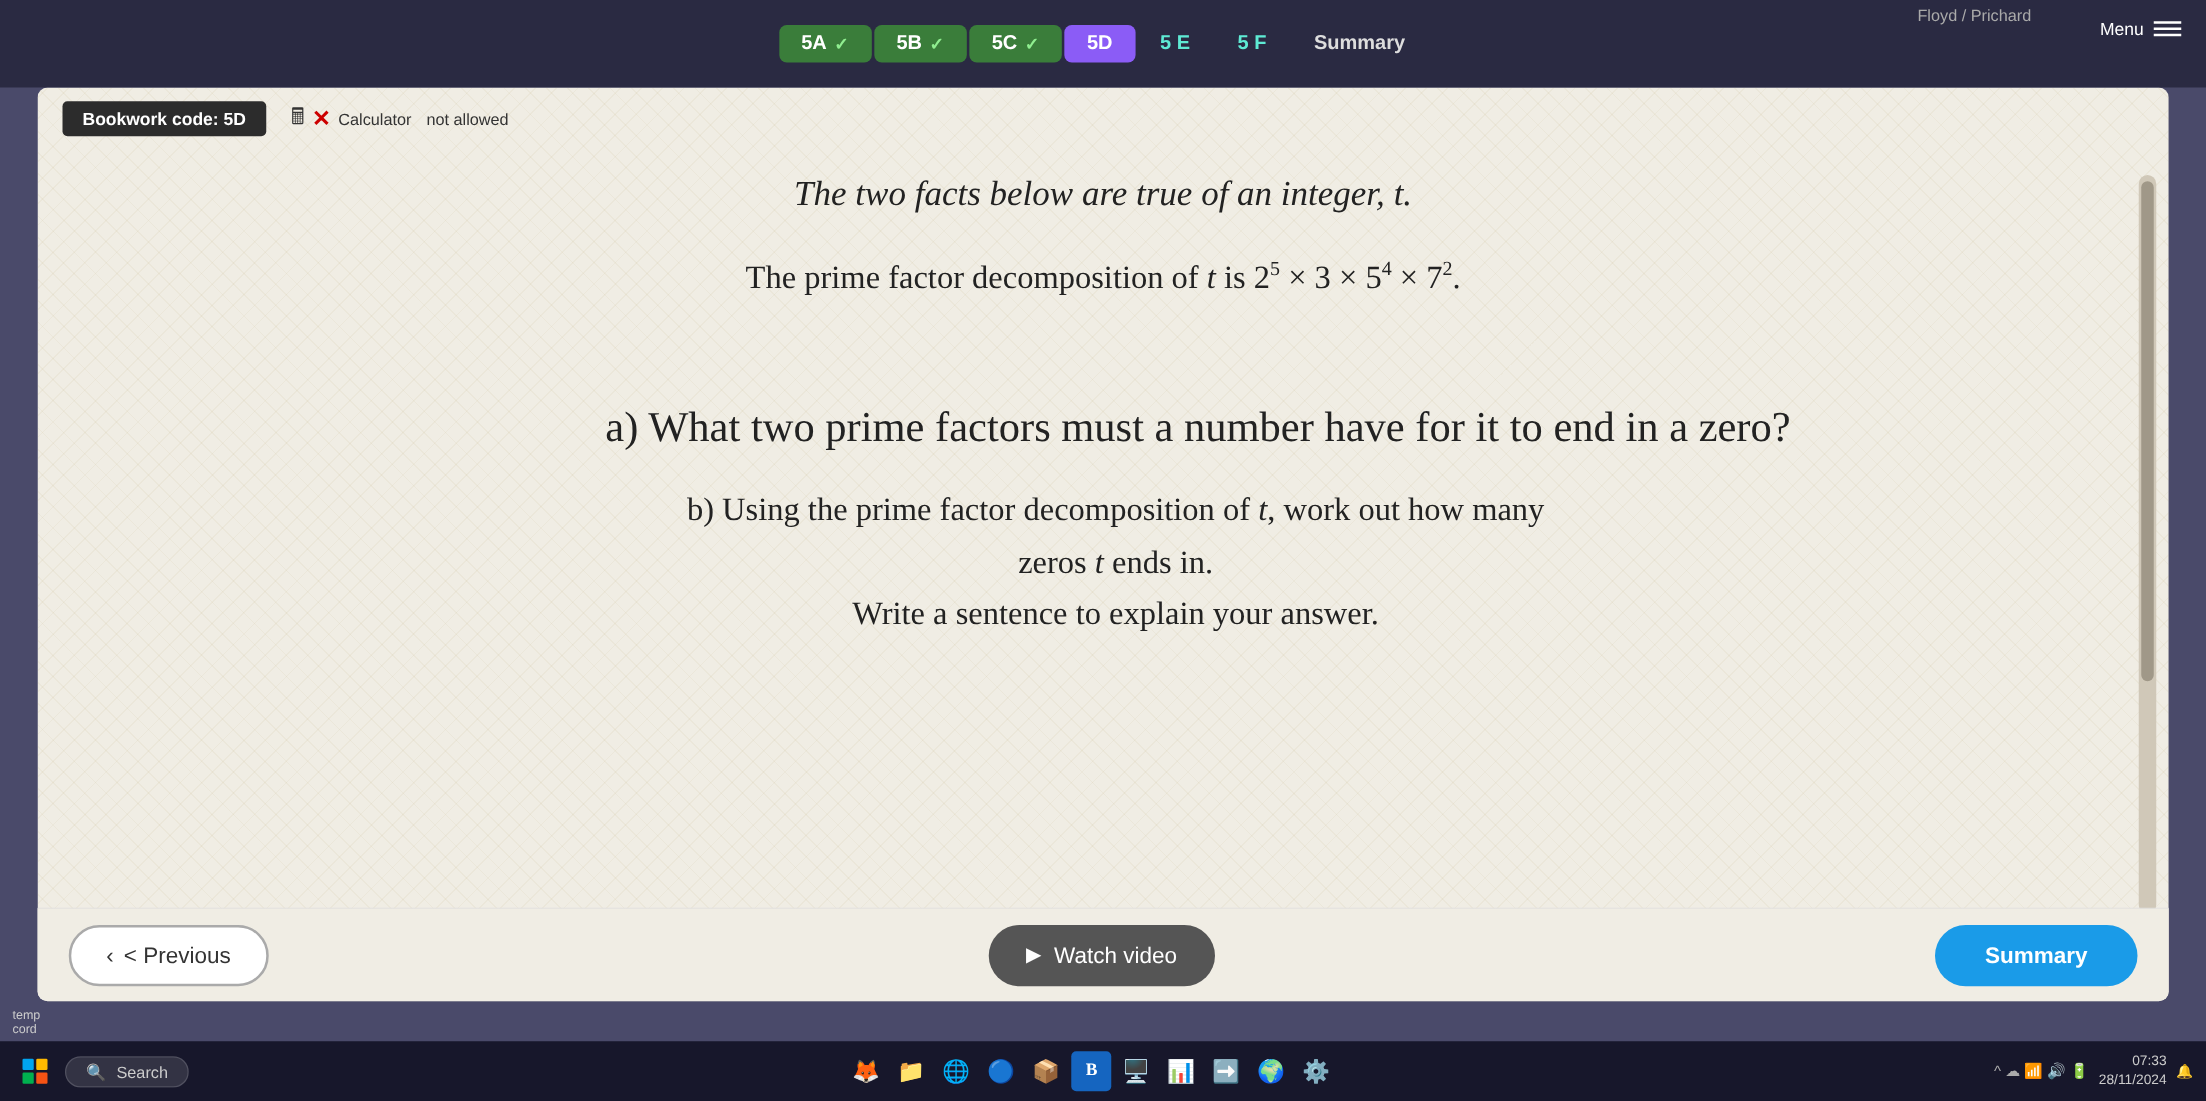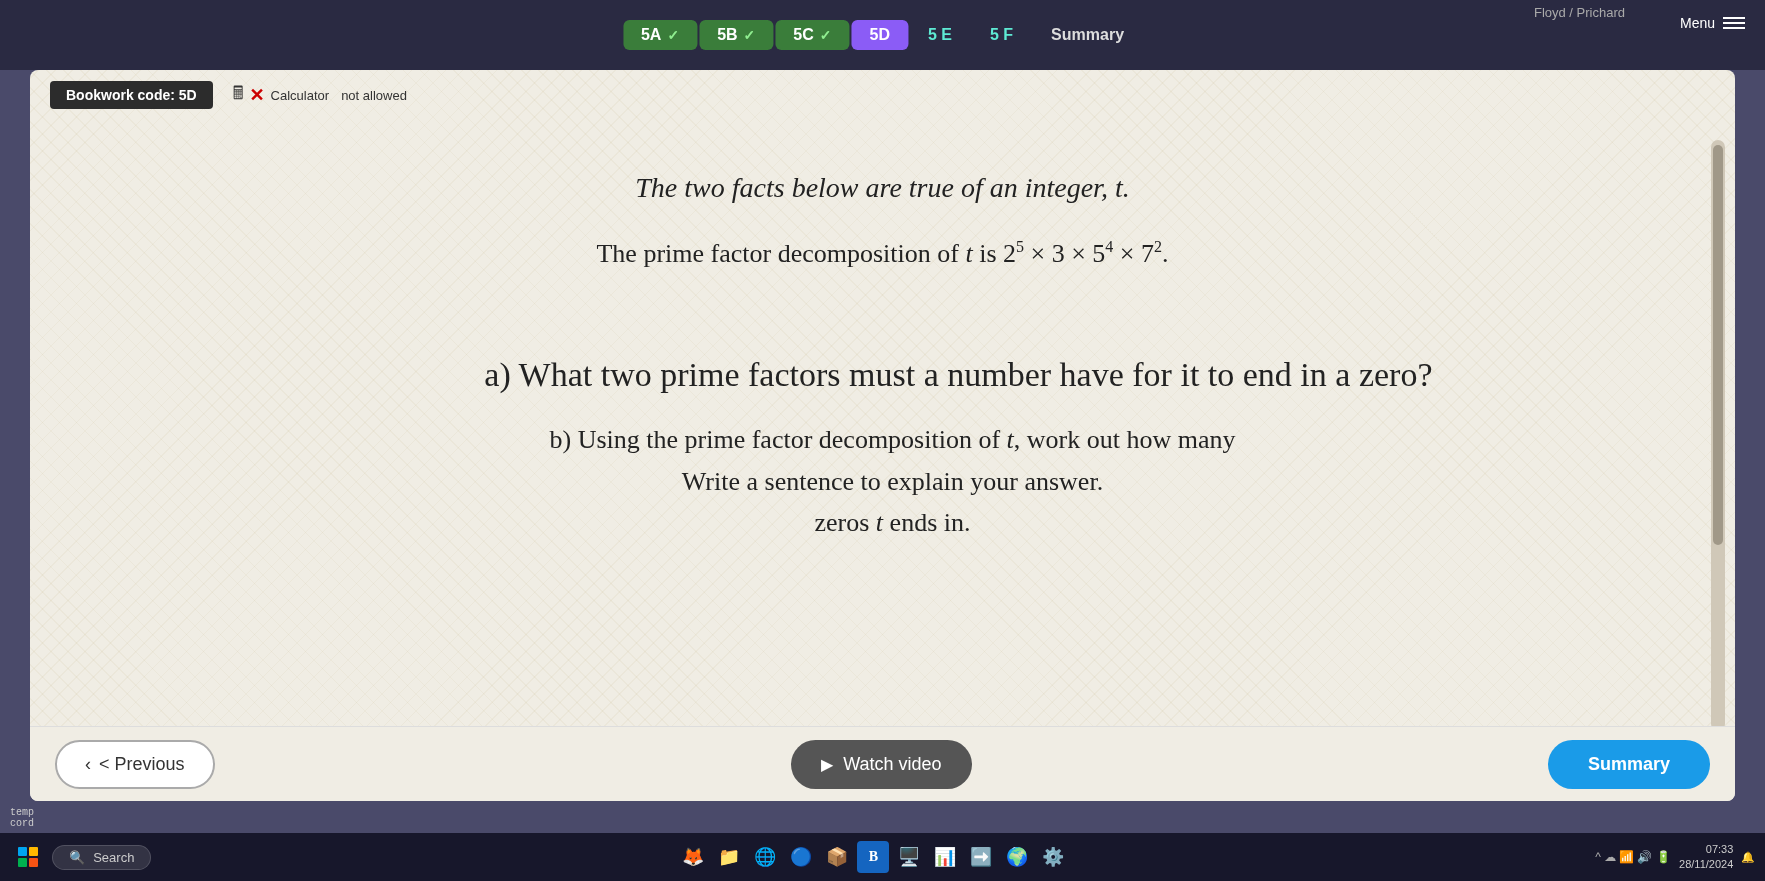--- a/index.html
+++ b/index.html
@@ -138,21 +138,20 @@
       justify-content: flex-start;
       padding: 20px 60px;
       text-align: center;
     }
 
     .intro-text {
       font-size: 28px;
       color: #222;
       margin-bottom: 30px;
       font-style: italic;
-      margin-top: 32px;
     }
 
     .intro-text em {
       font-style: italic;
     }
 
     .facts-section {
       margin-bottom: 30px;
       text-align: center;
     }
@@ -352,21 +351,21 @@
     .time-display {
       text-align: right;
       line-height: 1.4;
     }
 
     .corner-label {
       position: absolute;
       bottom: 52px;
       left: 10px;
       color: #ccc;
-      font-family: Liberation Mono, monospace;
+      font-family: Liberation Sans, sans-serif;
       font-size: 10px;
     }
 
     
     .bg-text {
       position: absolute;
       top: 5px;
       right: 140px;
       color: #aaa;
       font-family: Arial, sans-serif;
@@ -477,24 +476,24 @@
 
     <p class="question-a">
       <span>a) What two prime factors must a number have for it to end in a zero?</span>
     </p>
 
     <div class="question-b">
       <p>
         b) Using the prime factor decomposition of <em>t</em>, work out how many
       </p>
       <p>
-        Write a sentence to explain your answer.
+        zeros <em>t</em> ends in.
       </p>
       <p>
-        zeros <em>t</em> ends in.
+        Write a sentence to explain your answer.
       </p>
     </div>
   </div>
 </div>
 
 <div style="position:absolute;bottom:80px;left:30px;right:30px;height:75px;background:#f0ede4;border-top:1px solid #ddd;display:flex;align-items:center;justify-content:space-between;padding:0 25px;border-radius:0 0 8px 8px;">
 
   <button class="btn-previous">
     <span>‹</span>
     <span>&lt; Previous</span>

